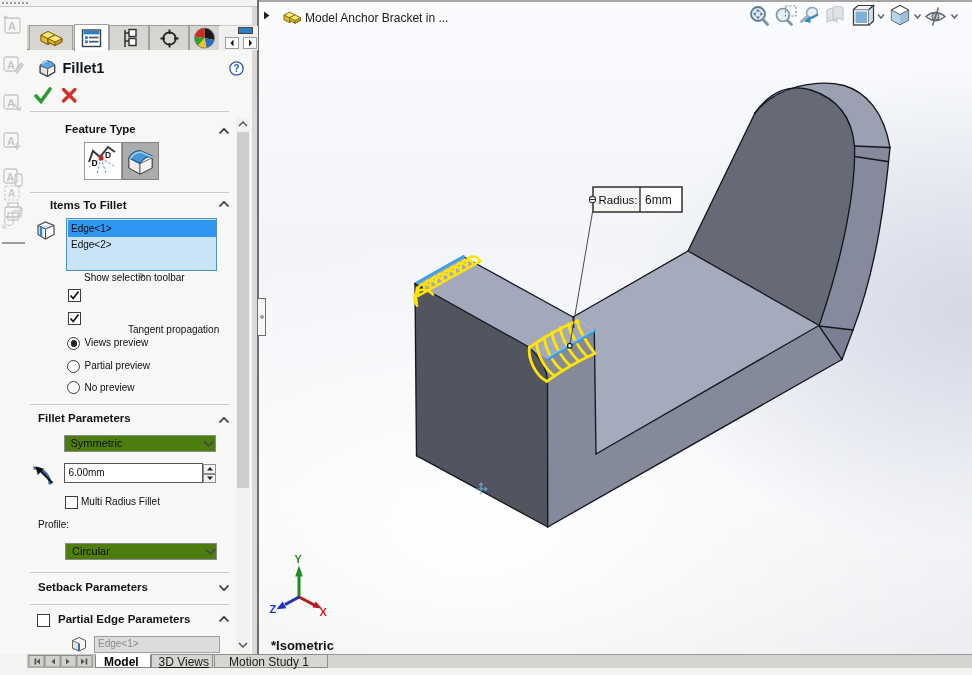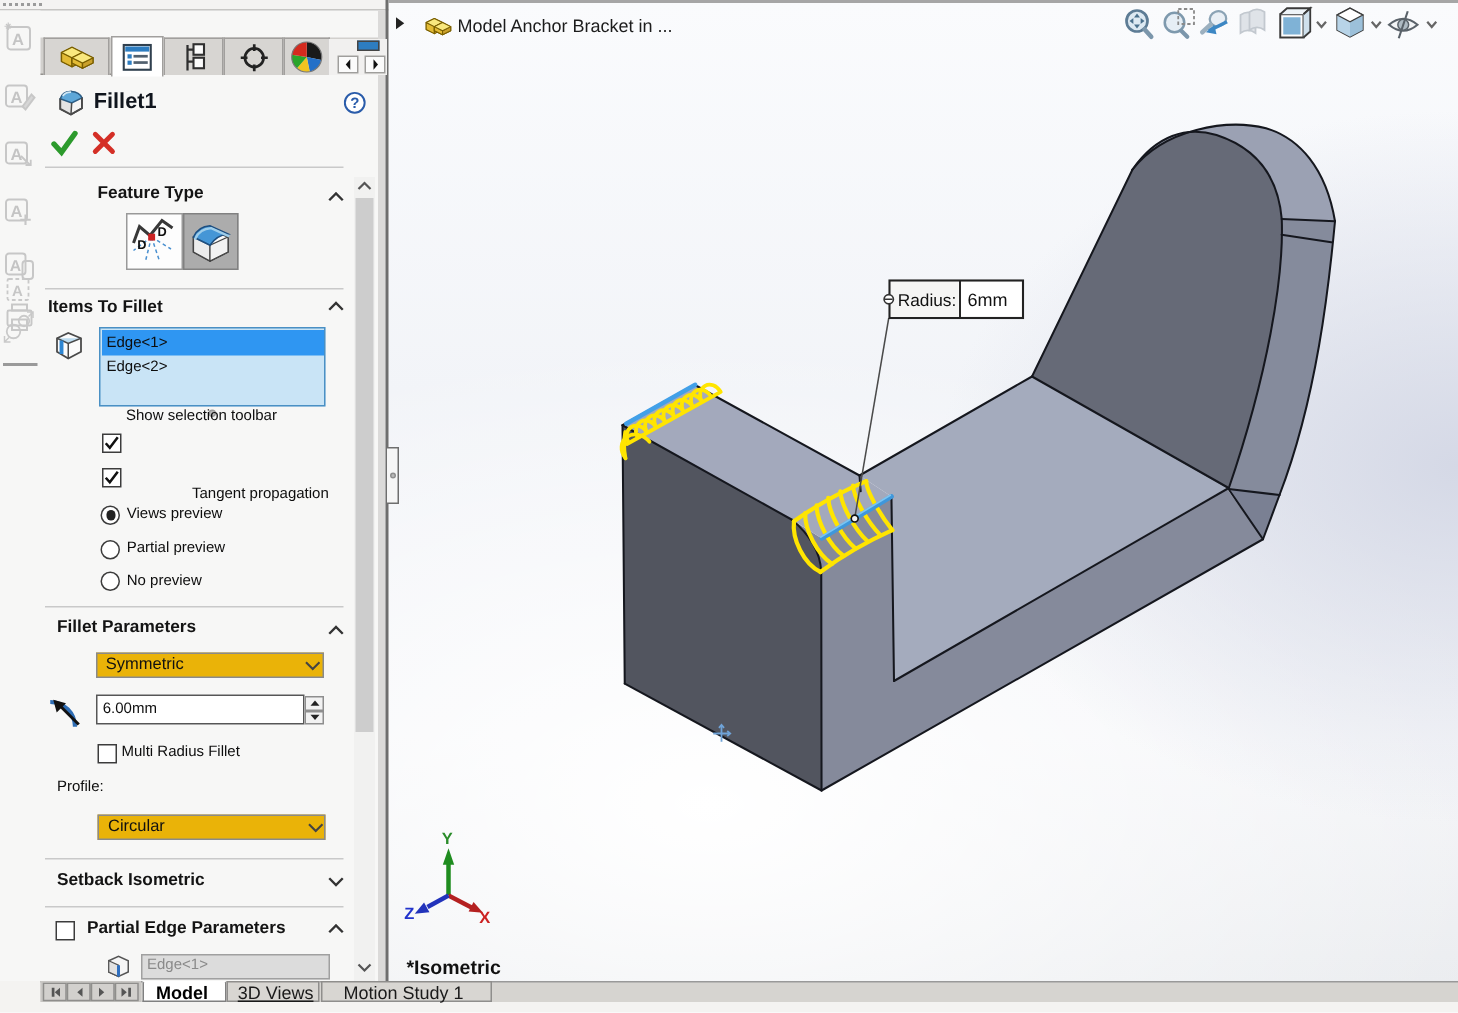--- a/index.html
+++ b/index.html
@@ -10,21 +10,21 @@
         background:
         radial-gradient(ellipse 480px 330px at 713px 310px, rgba(211,215,229,0.95) 0%, rgba(211,215,229,0) 72%),
         radial-gradient(ellipse 900px 500px at 30% 82%, rgba(255,255,255,1) 0%, rgba(255,255,255,0) 62%),
         linear-gradient(180deg, #fafbfd 0%, #f2f4f8 40%, #f4f5f8 75%, #eaecef 100%);
         }
   .sep { position:absolute; width:199px; height:1px; background:#c9c9c9; }
   .hdr { position:absolute; font-size:11.5px; font-weight:bold; color:#141414; white-space:nowrap; }
   .lbl { position:absolute; font-size:10px; color:#0d0d0d; white-space:nowrap; }
   .cb  { position:absolute; width:13px; height:13px; background:#fff; border:1.4px solid #3c3c3c; }
   .rad { position:absolute; width:13.5px; height:13.5px; background:#fff; border:1.4px solid #3c3c3c; border-radius:50%; }
-  .combo { position:absolute; width:152px; height:17px; background:#eab308; border:1px solid #8a8a8a; font-size:11px; color:#111; line-height:15px; padding-left:6px; }
+  .combo { position:absolute; width:152px; height:17px; background:#4d7c0f; border:1px solid #8a8a8a; font-size:11px; color:#111; line-height:15px; padding-left:6px; }
   .pmtab { position:absolute; top:25px; height:25px; background:#d7d5d2; border:1px solid #a19f9d; border-bottom:none; }
   .tabicon { position:absolute; }
 </style>
 </head>
 <body>
 <div id="app">
 
   <div class="abs" id="vp"></div>
   <div class="abs" style="left:259px;top:0;width:713px;height:1.5px;background:#a6a6a6;"></div>
 
@@ -361,21 +361,21 @@
   <svg class="abs" style="left:124px;top:145px;" width="33" height="33" viewBox="0 0 33 33">
     <path d="M5 13 L16 8 L28 13 L28 23 L16 29 L5 23 Z" fill="#fafafa" stroke="#444" stroke-width="1.2"></path>
     <path d="M5 13 L16 18.5 L16 29 L5 23 Z" fill="#ececec" stroke="#444" stroke-width="0.8"></path>
     <path d="M16 18.5 L28 13 L28 23 L16 29 Z" fill="#f2f2f2" stroke="#444" stroke-width="0.8"></path>
     <path d="M5 13 C7 8.5 10.5 5.8 16 5.5 L28 11 C23 11.5 19 14 16 18.5 Z" fill="#4596d6" stroke="#1e4f80" stroke-width="1.1"></path>
     <path d="M5 13 C7 8.5 10.5 5.8 16 5.5 L28 11" fill="none" stroke="#9ecdea" stroke-width="1.6" transform="translate(0.8,1.6)"></path>
   </svg>
 
   <div class="sep" style="left:30px;top:192px;"></div>
 
-  <div class="hdr" style="left:32px;top:199px;">Items To Fillet</div>
+  <div class="hdr" style="left:50px;top:199px;">Items To Fillet</div>
   <svg class="abs" style="left:218px;top:200px;" width="12" height="8" viewBox="0 0 12 8">
       <path d="M1.5 6.5 L6 2 L10.5 6.5" fill="none" stroke="#333" stroke-width="1.6"></path>
     </svg>
   <svg class="abs" style="left:35px;top:219px;" width="22" height="23" viewBox="0 0 22 23">
     <path d="M3 6.5 L10.5 3 L19 6.5 L19 15.5 L10.5 20 L3 15.5 Z" fill="#fbfbfb" stroke="#4a4a4a" stroke-width="1.2"></path>
     <path d="M3 6.5 L10.5 10 L19 6.5" fill="#bcdcf0" stroke="#4a4a4a" stroke-width="1"></path>
     <path d="M10.5 10 L10.5 20" stroke="#4a4a4a" stroke-width="1"></path>
     <path d="M6 8 L6 17" stroke="#2e86d2" stroke-width="2.6"></path>
   </svg>
   <div class="abs" style="left:66px;top:218px;width:151px;height:53px;background:#c9e4f6;border:1.5px solid #4a90c4;"></div>
@@ -428,21 +428,21 @@
   </svg>
   <div class="cb" style="left:64.5px;top:496px;"></div>
   <div class="lbl" style="left:81px;top:496.4px;">Multi Radius Fillet</div>
   <div class="lbl" style="left:38px;top:518.8px;">Profile:</div>
   <div class="combo" style="left:65px;top:542.5px;">Circular</div>
   <svg class="abs" style="left:205px;top:548px;" width="11" height="8" viewBox="0 0 11 8">
       <path d="M1 1.5 L5.5 6 L10 1.5" fill="none" stroke="#444" stroke-width="1.4"></path>
     </svg>
 
   <div class="sep" style="left:30px;top:572px;"></div>
-  <div class="hdr" style="left:38px;top:581px;">Setback Isometric</div>
+  <div class="hdr" style="left:38px;top:581px;">Setback Parameters</div>
   <svg class="abs" style="left:218px;top:584px;" width="12" height="8" viewBox="0 0 12 8">
       <path d="M1.5 1.5 L6 6 L10.5 1.5" fill="none" stroke="#333" stroke-width="1.6"></path>
     </svg>
   <div class="sep" style="left:30px;top:604px;"></div>
   <div class="cb" style="left:36.5px;top:613.5px;"></div>
   <div class="hdr" style="left:58px;top:613px;">Partial Edge Parameters</div>
   <svg class="abs" style="left:218px;top:615px;" width="12" height="8" viewBox="0 0 12 8">
       <path d="M1.5 6.5 L6 2 L10.5 6.5" fill="none" stroke="#333" stroke-width="1.6"></path>
     </svg>
   <svg class="abs" style="left:70px;top:635px;" width="18" height="18" viewBox="0 0 18 18">

